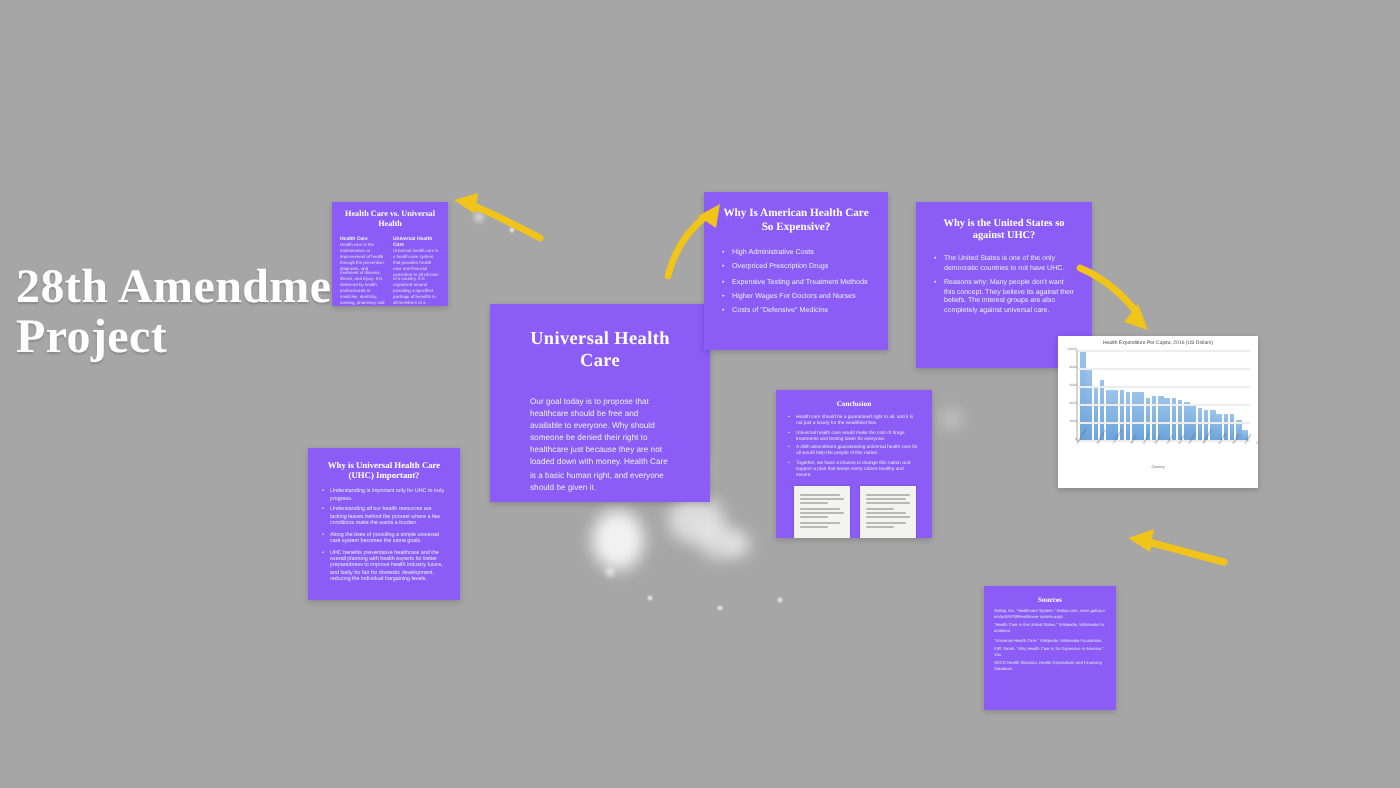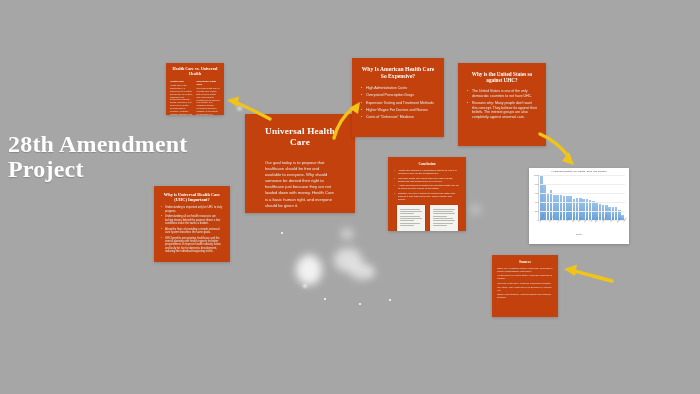--- a/index.html
+++ b/index.html
@@ -23,22 +23,22 @@
     letter-spacing:.2px;line-height:1.05;margin:0;
     text-shadow:0 1px 1px rgba(0,0,0,.18);
   }
   #deck-byline{
     font-size:8.6px;color:#ffffff;margin:5px 0 0 35px;opacity:.96;
     text-decoration:underline;text-decoration-color:rgba(255,255,255,.35);
   }
 
   
   .card{
-    position:absolute;background:#c2410c;box-shadow:0 1px 3px rgba(0,0,0,.18);
-    color:#ffffff;box-sizing:border-box;overflow:hidden;
+    position:absolute;background:#8b5cf6;box-shadow:0 1px 3px rgba(0,0,0,.18);
+    color:#ffffff;box-sizing:border-box;overflow:hidden;margin-top:38px;
   }
   .card .c-title{
     font-family:"Liberation Serif", serif;font-weight:bold;text-align:center;
     color:#ffffff;line-height:1.18;
   }
   .card .c-body{color:#e9ecec;line-height:1.35;}
   .card ul{margin:0;padding:0;list-style:none;}
   .card li{position:relative;padding-left:5px;margin-bottom:2px;line-height:1.28;color:#e9ecec;}
   .card li:before{content:"\2022";position:absolute;left:0;top:0;color:#e9ecec;}
 

